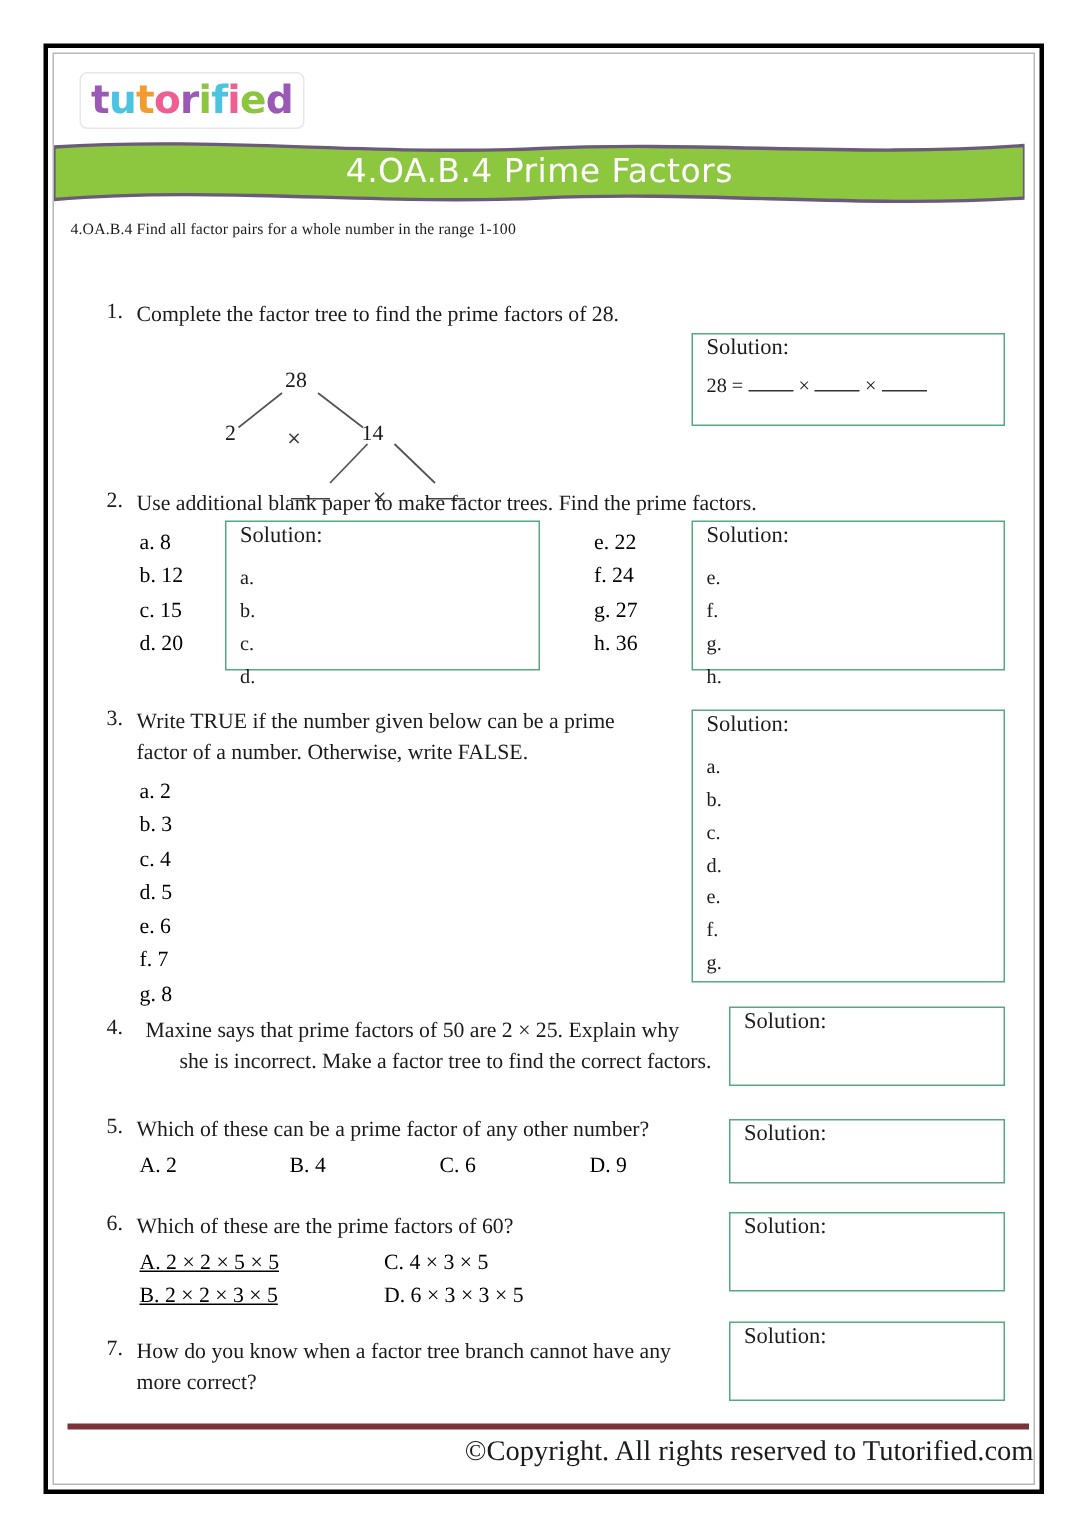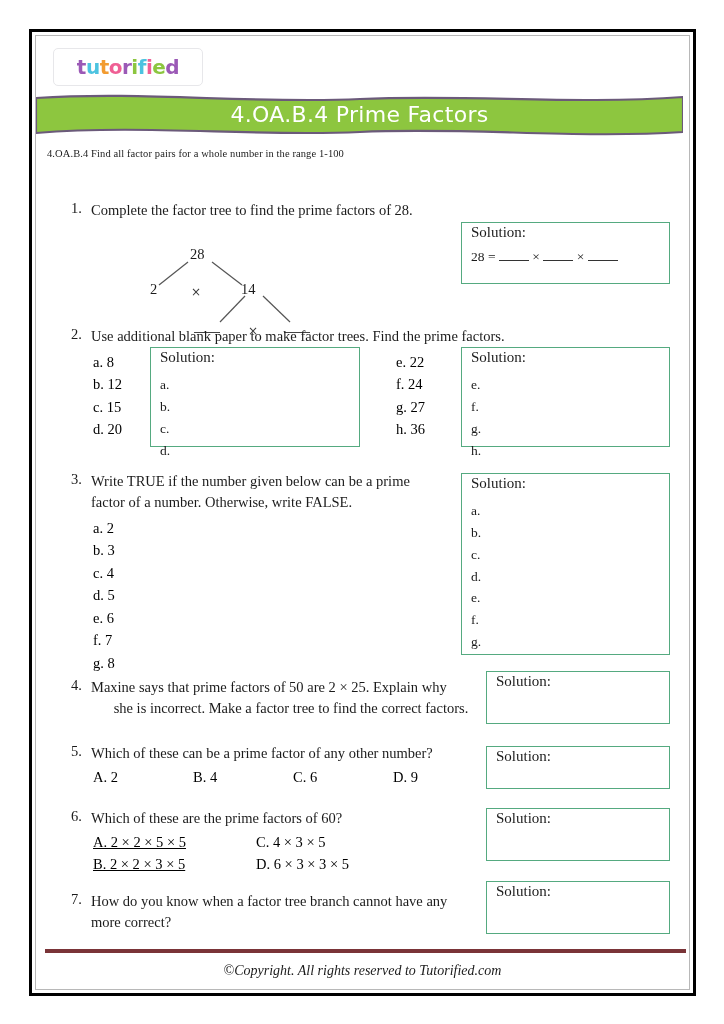--- a/index.html
+++ b/index.html
@@ -29,21 +29,21 @@
     position: absolute;
     left: 17px; top: 12px;
     width: 150px; height: 38px;
     background: #ffffff;
     border: 1px solid #e7e7ea;
     border-radius: 5px;
     display: flex; align-items: center; justify-content: center;
   }
   .logo-text {
     font-family: "DejaVu Sans", sans-serif;
-    font-size: 20px;
+    font-size: 26px;
     font-weight: bold;
     letter-spacing: -0.5px;
     line-height: 1;
   }
   .logo-text span { display: inline; }
 
   
   .banner {
     position: absolute;
     left: 0px; top: 54px;
@@ -116,23 +116,22 @@
   
   .footer-rule {
     position: absolute;
     left: 9px; bottom: 36px;
     width: 641px; height: 4px;
     background: #7a3438;
   }
   .footer-text {
     position: absolute;
     left: 0; bottom: 10px; width: 100%;
-    text-align: center;
-    font-size: 14px;
-    font-style: italic;
+    text-align: right;
+    font-size: 19px;
     color: #1b1b1b;
   }
 </style>
 </head>
 <body>
 
 <div class="page-outer">
   <div class="page-inner">
 
     <div class="logo-wrap">
@@ -236,21 +235,21 @@
           <div>b.</div>
           <div>c.</div>
           <div>d.</div>
           <div>e.</div>
           <div>f.</div>
           <div>g.</div>
         </div>
     </div>
 
     <div class="qnum" style="left:35px; top:641px;">4.</div>
-    <div class="q" style="left:55px; top:641px; width:400px;">
+    <div class="q" style="left:61px; top:641px; width:400px;">
       <span style="display: block;">Maxine says that prime factors of 50 are 2 × 25. Explain why</span>
       <span style="display: block; text-align: center;">she is incorrect. Make a factor tree to find the correct factors.</span>
     </div>
     <div class="solbox" style="left:450px; top:635px; width:184px; height:53px;">
       <div class="sol-label">Solution:</div>
     </div>
 
     <div class="qnum" style="left:35px; top:707px;">5.</div>
     <div class="q" style="left:55px; top:707px; width:410px;">Which of these can be a prime factor of any other number?</div>
     <div class="sub" style="left: 57px; top: 730px; width: 400px; display: flex;" id="q5-choices">

